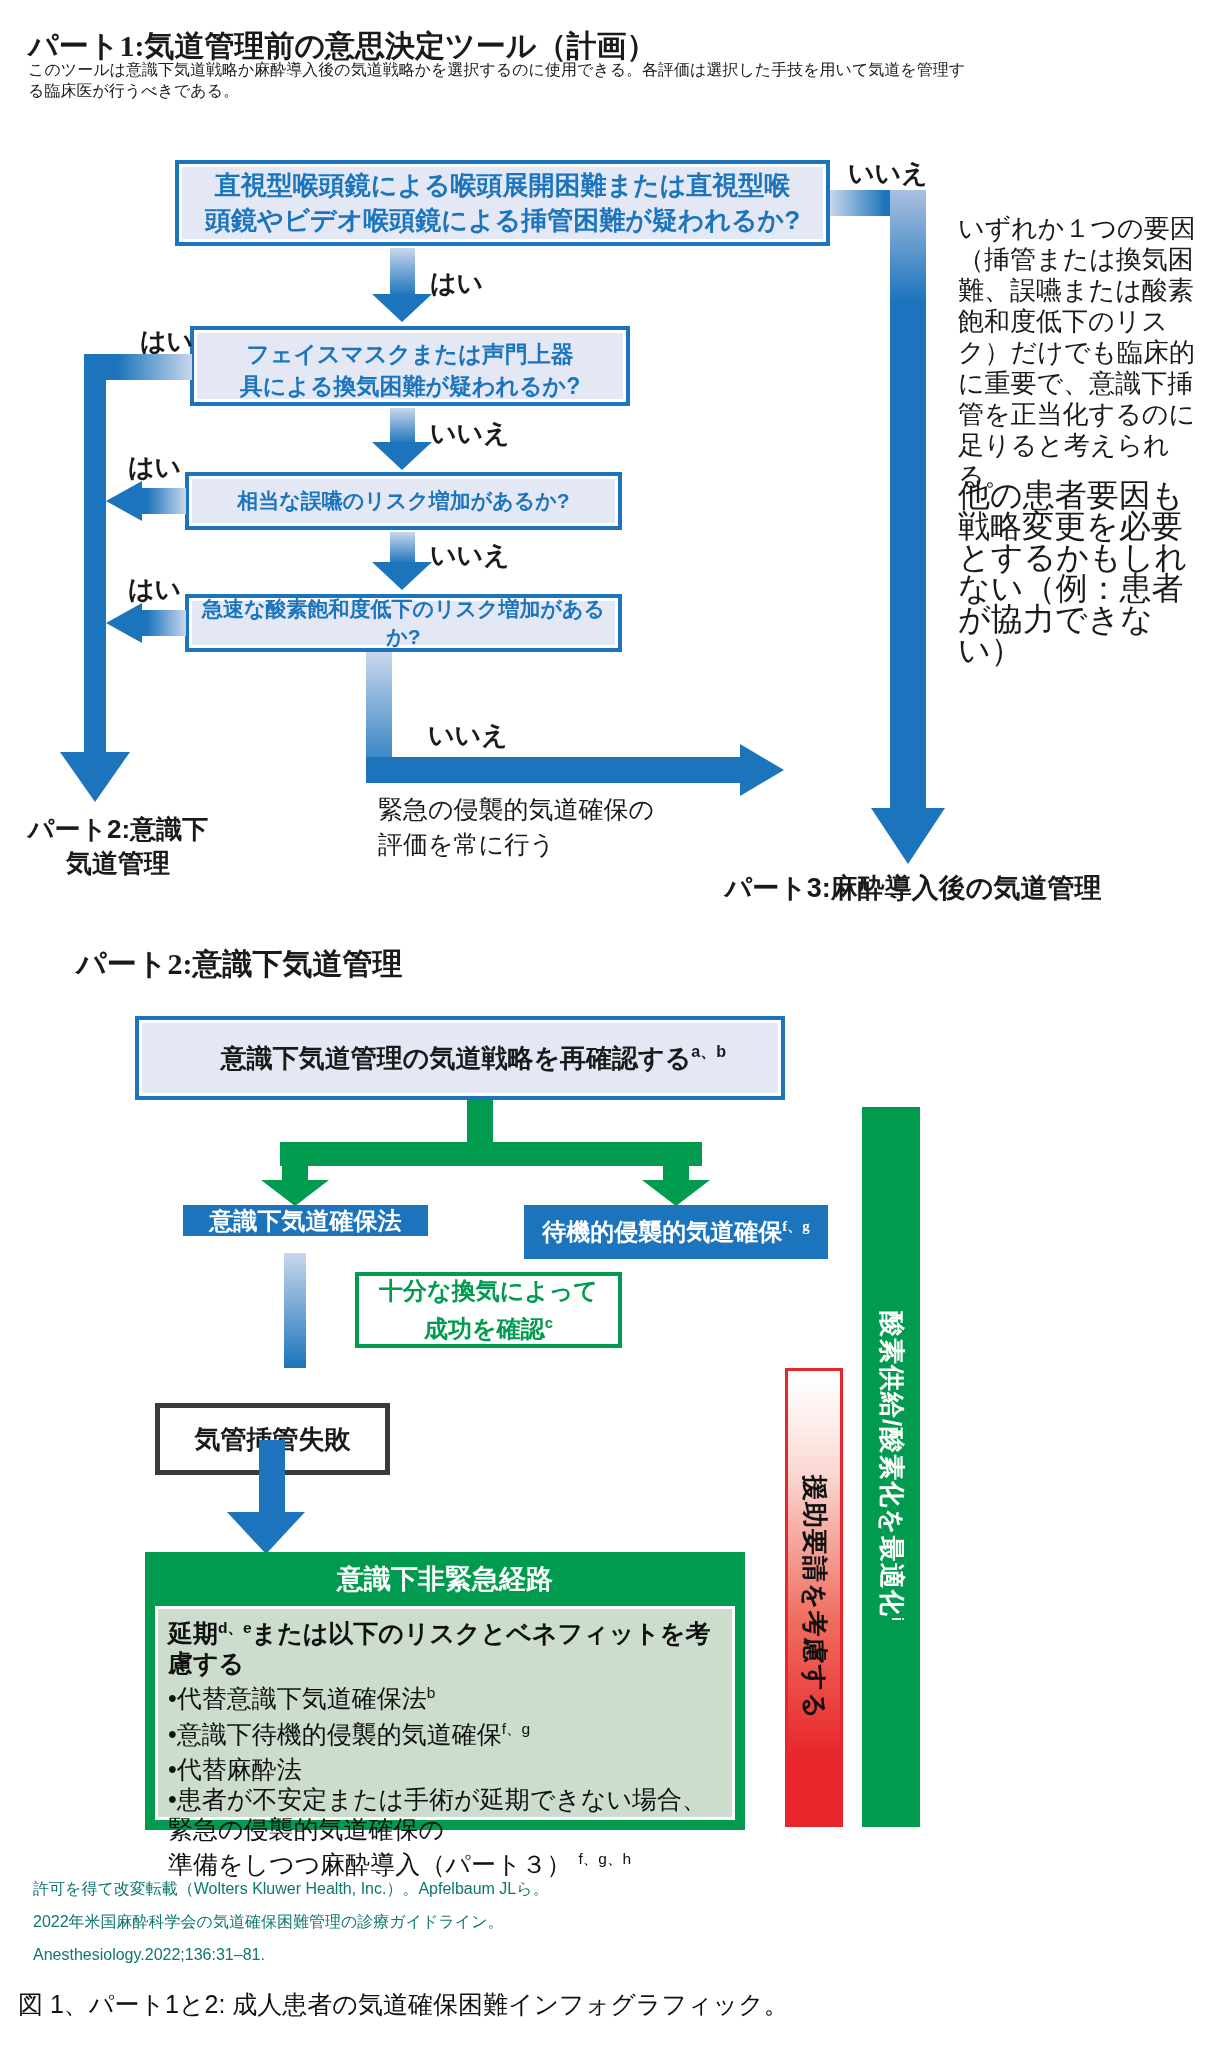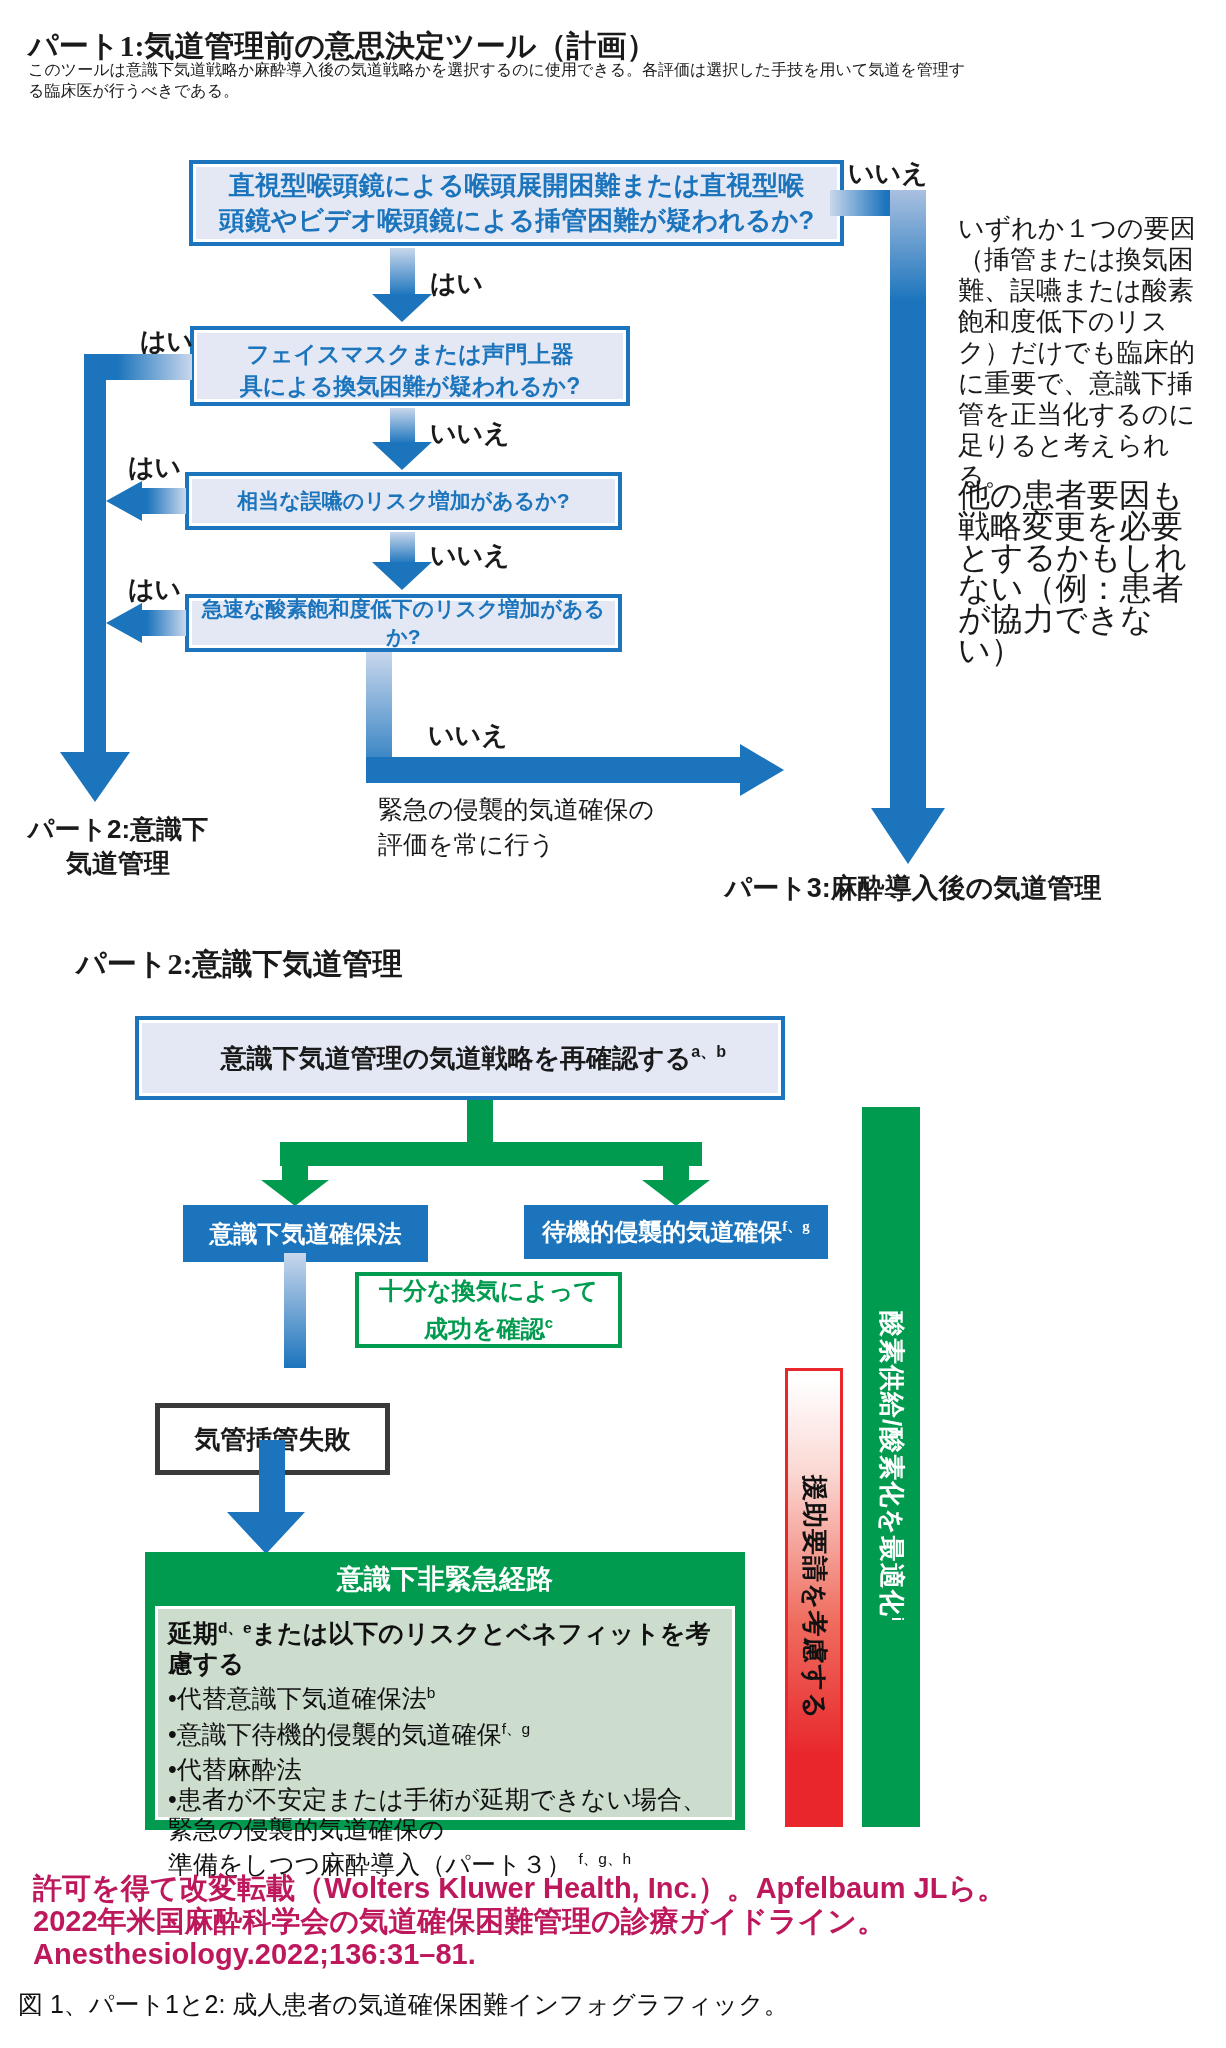--- a/index.html
+++ b/index.html
@@ -31,21 +31,21 @@
   .t-d-sm{border-left:30px solid transparent;border-right:30px solid transparent;border-top:28px solid #1b74bc;}
   .t-d-col{border-left:35px solid transparent;border-right:35px solid transparent;border-top:50px solid #1b74bc;}
   .t-d-big{border-left:37px solid transparent;border-right:37px solid transparent;border-top:56px solid #1b74bc;}
   .t-l{border-top:20px solid transparent;border-bottom:20px solid transparent;border-right:36px solid #1b74bc;}
   .t-r{border-top:26px solid transparent;border-bottom:26px solid transparent;border-left:44px solid #1b74bc;}
   .t-d-g{border-left:34px solid transparent;border-right:34px solid transparent;border-top:26px solid #009b4e;}
   .t-d-b{border-left:39px solid transparent;border-right:39px solid transparent;border-top:42px solid #1b74bc;}
   
   .p-h1{left:28px;top:26px;}
   .p-intro{left:28px;top:60px;width:950px;}
-  .p-q1{left:175px;top:160px;width:655px;height:86px;font-size:26px;line-height:35px;margin-left:14px;}
+  .p-q1{left:175px;top:160px;width:655px;height:86px;font-size:26px;line-height:35px;}
   .p-no1{left:848px;top:156px;}
   .p-hbar1{left:830px;top:190px;width:62px;height:26px;}
   .p-vbarR{left:890px;top:190px;width:36px;height:620px;}
   .p-triR{left:871px;top:808px;}
   .p-part3{left:630px;top:870px;width:566px;text-align:center;font-size:27px;}
   .p-sh1{left:390px;top:248px;width:25px;height:48px;}
   .p-tr1{left:372px;top:294px;}
   .p-yes1{left:430px;top:266px;}
   .p-q2{left:190px;top:326px;width:440px;height:80px;font-size:23px;line-height:32px;align-items:flex-end;}
   .p-yes2{left:140px;top:324px;}
@@ -76,21 +76,21 @@
   .p-note2{left:958px;top:480px;width:240px;font-size:32px;line-height:31px;}
   
   .p-h2{left:28px;top:944px;margin-left:48px;}
   .p-reconf{left:135px;top:1016px;width:650px;height:84px;font-size:26px;}
   .p-gsc{left:467px;top:1100px;width:26px;height:44px;}
   .p-ghb{left:280px;top:1142px;width:422px;height:24px;}
   .p-gsl{left:282px;top:1164px;width:26px;height:18px;}
   .p-gtl{left:261px;top:1180px;}
   .p-gsr{left:663px;top:1164px;width:26px;height:18px;}
   .p-gtr{left:642px;top:1180px;}
-  .p-bbl{left:183px;top:1205px;width:245px;height:57px;font-size:24px;justify-content:center;}
+  .p-bbl{left:183px;top:1205px;width:245px;height:31px;font-size:24px;justify-content:center;}
   .p-bbr{left:524px;top:1205px;width:304px;height:54px;font-size:24px;font-family:Liberation Serif, serif;}
   .p-conf{left:355px;top:1272px;width:267px;height:76px;background:#fff;border:4px solid #009b4e;
           box-sizing:border-box;color:#009b4e;font-weight:bold;font-size:24px;line-height:32px;
           display:flex;align-items:center;justify-content:center;text-align:center;}
   .p-gline{left:284px;top:1253px;width:22px;height:115px;}
   .p-fail{left:155px;top:1368px;width:235px;height:72px;background:#fff;border:5px solid #3a3a3a;
           box-sizing:border-box;color:#1a1a1a;font-weight:bold;font-size:26px;
           display:flex;align-items:center;justify-content:center;margin-top:35px;}
   .p-bsh{left:259px;top:1440px;width:26px;height:74px;}
   .p-btr{left:227px;top:1512px;}
@@ -101,21 +101,21 @@
             font-size:25px;line-height:30px;}
   .p-redbar{left:785px;top:1368px;width:58px;height:459px;border:3px solid #e8262b;box-sizing:border-box;
             background:linear-gradient(180deg,#ffffff 2%,#fbd9d4 22%,#ef6d5f 55%,#e8262b 85%);
             display:flex;align-items:center;justify-content:center;}
   .p-greenbar{left:862px;top:1107px;width:58px;height:720px;background:#009b4e;
             display:flex;align-items:center;justify-content:center;}
   .vtext{writing-mode:vertical-rl;text-orientation:sideways;font-weight:bold;font-size:26px;letter-spacing:1px;}
   .vtext.white{color:#ffffff;}
   .vtext.black{color:#111111;}
   
-  .p-footer{left:33px;top:1872px;font-size:29px;line-height:33px;color:#be185d;font-weight:bold;}
+  .p-footer{left:33px;top:1872px;font-size:16px;line-height:33px;color:#0f766e;}
   .p-caption{left:18px;top:1988px;font-size:25px;color:#111;}
   sup{font-size:0.62em;}
 </style>
 </head>
 <body>
 
 <div id="canvas">
 
   <h1 class="abs p-h1">パート1:気道管理前の意思決定ツール（計画）</h1>
   <div class="abs p-intro">このツールは意識下気道戦略か麻酔導入後の気道戦略かを選択するのに使用できる。各評価は選択した手技を用いて気道を管理する臨床医が行うべきである。</div>

